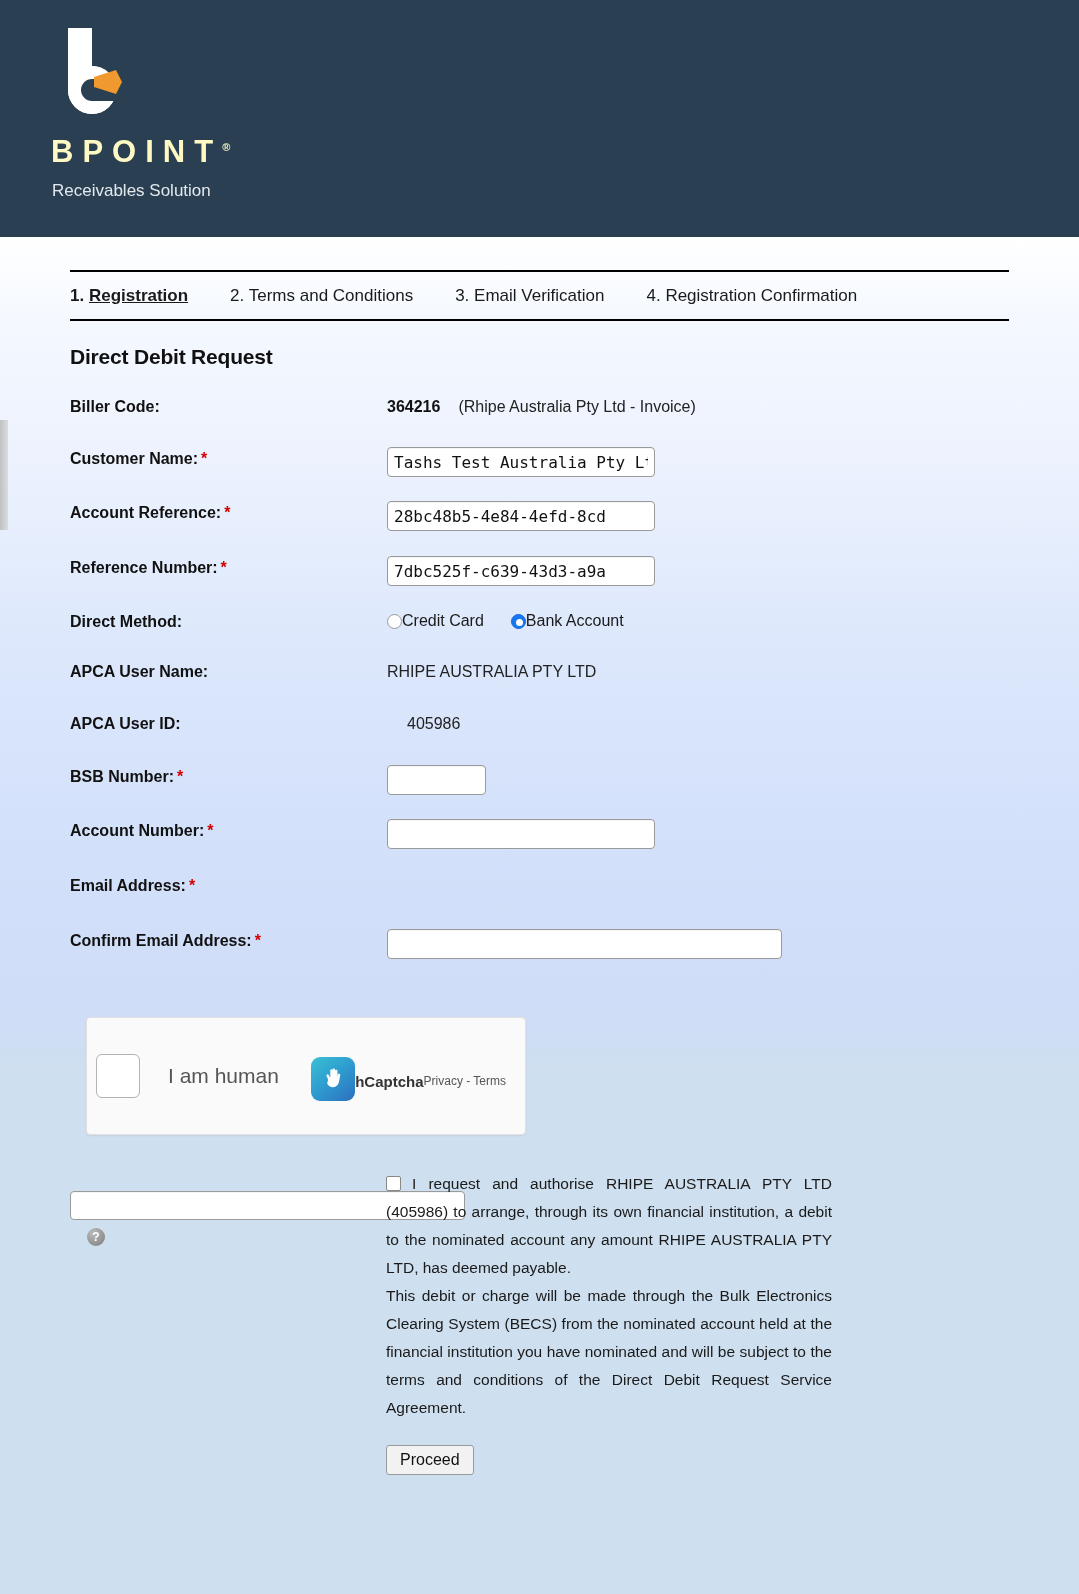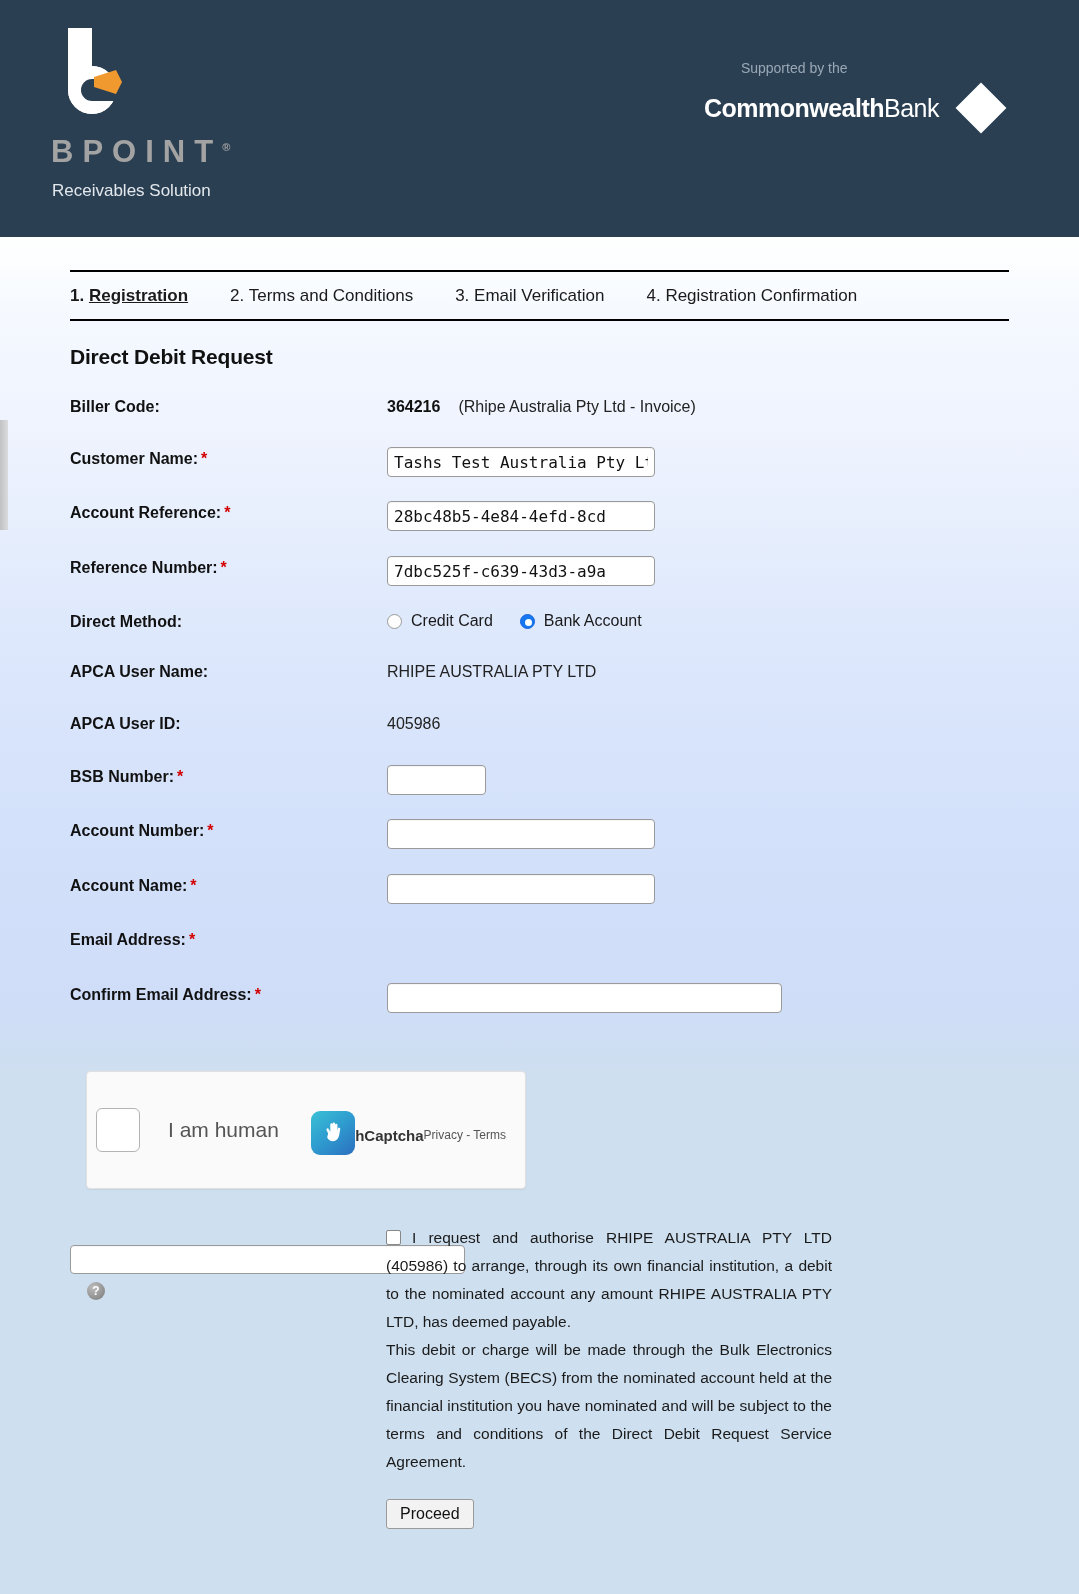--- a/index.html
+++ b/index.html
@@ -27,21 +27,21 @@
     background:#cedfef; z-index:0;
   }
 
   
   #header{
     position:absolute; left:0; top:0; width:1079px; height:237px;
     background:#2a3f52; z-index:2;
   }
   #logo-block{ position:absolute; left:46px; top:20px; width:240px; }
   .bp-wordmark{
-    color:#a3a3a3; font-size:31px; font-weight:bold;
+    color:#fef9c3; font-size:31px; font-weight:bold;
     letter-spacing:9px; margin:0; padding-left:5px;
     font-family:"Liberation Sans", sans-serif;
   }
   .bp-wordmark sup{ font-size:11px; letter-spacing:0; vertical-align:super; }
   .bp-tagline{
     color:#e3e8ed; font-size:17px; margin:0; padding-left:6px; padding-top:11px;
     font-family:"Liberation Sans", sans-serif;
   }
   #cba-block{ position:absolute; right:80px; top:60px; text-align:left; }
   .cba-support{ color:#9aa8b5; font-size:14px; margin:0 0 14px 37px; }
@@ -91,21 +91,21 @@
   .val{ font-size:16px; color:#222; padding-top:3px; }
   .val .code{ font-weight:bold; color:#111; }
   .val .paren{ padding-left:18px; }
 
   .row-biller{ height:52px; }
   .row-customer{ height:54px; }
   .row-acctref{ height:55px; }
   .row-refnum{ height:54px; }
   .row-paymethod{ height:50px; }
   .row-apcaname{ height:52px; }
-  .row-apcaid{ height:53px; }
+  .row-apcaid{ height:53px;gap:20px; }
   .row-bsb{ height:54px; }
   .row-acctnum{ height:55px; }
   .row-acctname{ height:54px; }
   .row-email{ height:55px;flex-direction:column; }
   .row-confirm{ height:40px; }
 
   input.txt{
     font-family:"DejaVu Sans Mono","Liberation Mono",monospace;
     font-size:16px; color:#111;
     border:1px solid #9a9a9a; border-radius:4px;
@@ -113,21 +113,21 @@
     box-shadow:0 1px 0 rgba(0,0,0,.04) inset;
     outline:none;
   }
   input.w-std{ width:268px; }
   input.w-bsb{ width:99px; }
   input.w-wide{ width:268px; }
   input.w-email{ width:395px; }
 
   
   .radios{ display:flex; align-items:center; gap:10px; padding-top:2px; }
-  .radio-item{ display:flex; align-items:center; gap:9px; }
+  .radio-item{ display:flex; align-items:center; }
   .radio-item + .radio-item{ margin-left:17px; }
   .radio{
     width:15px; height:15px; border-radius:50%;
     border:1px solid #9a9a9a; background:#fdfdfd; flex:0 0 auto;
     position:relative;
   }
   .radio.on{ border:1px solid #1565e0; background:#1677f0; }
   .radio.on::after{
     content:""; position:absolute; left:4px; top:4px;
     width:7px; height:7px; border-radius:50%; background:#ffffff;
@@ -205,27 +205,20 @@
       <path d="M22 8 H46 V46 A24 24 0 1 1 22 70 Z" fill="#ffffff"></path>
       <circle cx="46" cy="70" r="24" fill="#ffffff"></circle>
       <circle cx="46" cy="70" r="11" fill="#2a3f52"></circle>
       <rect x="46" y="59" width="26" height="22" fill="#2a3f52"></rect>
       <path d="M48 57 L70 50 L76 62 L70 74 L48 67 Z" fill="#f0992f"></path>
     </svg>
     <p class="bp-wordmark"><span>BPOINT</span><sup>®</sup></p>
     <p class="bp-tagline">Receivables Solution</p>
   </div>
 
-  <div id="cba-block">
-    <p class="cba-support">Supported by the</p>
-    <div class="cba-row">
-      <div class="cba-name"><b>Commonwealth</b><span class="light">Bank</span></div>
-      <div class="cba-diamond"></div>
-    </div>
-  </div>
 
 </div>
 
 <div id="left-sliver"></div>
 
 <div id="content">
 
   <div id="tabs-wrap">
     <hr class="rule">
     <div id="tabs">
@@ -288,24 +281,20 @@
     <div class="row row-bsb">
       <div class="lbl"><span>BSB Number:</span><span class="req">*</span></div>
       <input class="txt w-bsb" type="text" value="" style="">
     </div>
 
     <div class="row row-acctnum">
       <div class="lbl"><span>Account Number:</span><span class="req">*</span></div>
       <input class="txt w-wide" type="text" value="" style="">
     </div>
 
-    <div class="row row-acctname">
-      <div class="lbl"><span>Account Name:</span><span class="req">*</span></div>
-      <input class="txt w-wide" type="text" value="" style="">
-    </div>
 
     <div class="row row-email">
       <div class="lbl"><span>Email Address:</span><span class="req">*</span></div>
       <input class="txt w-email" type="text" value="" style="">
       <div class="help-icon">?</div>
     </div>
 
     <div class="row row-confirm">
       <div class="lbl"><span>Confirm Email Address:</span><span class="req">*</span></div>
       <input class="txt w-email" type="text" value="" style="">

